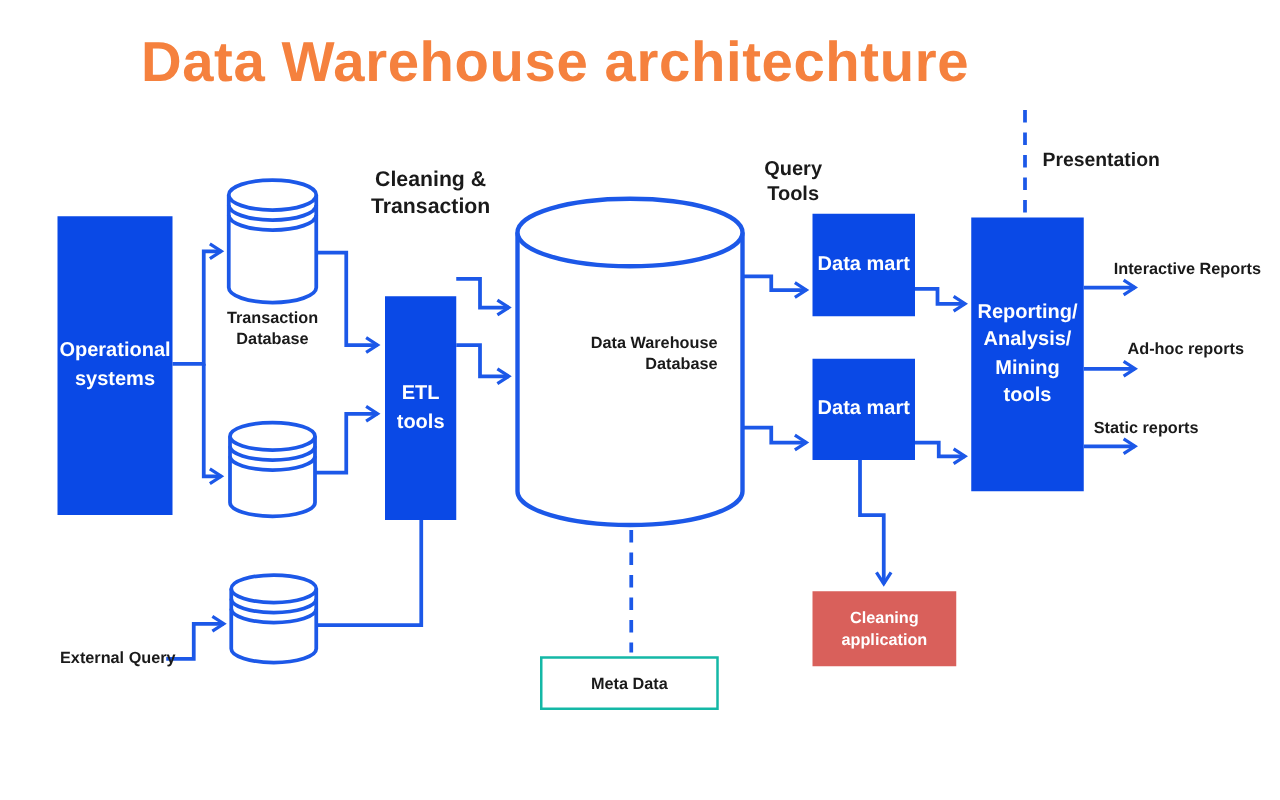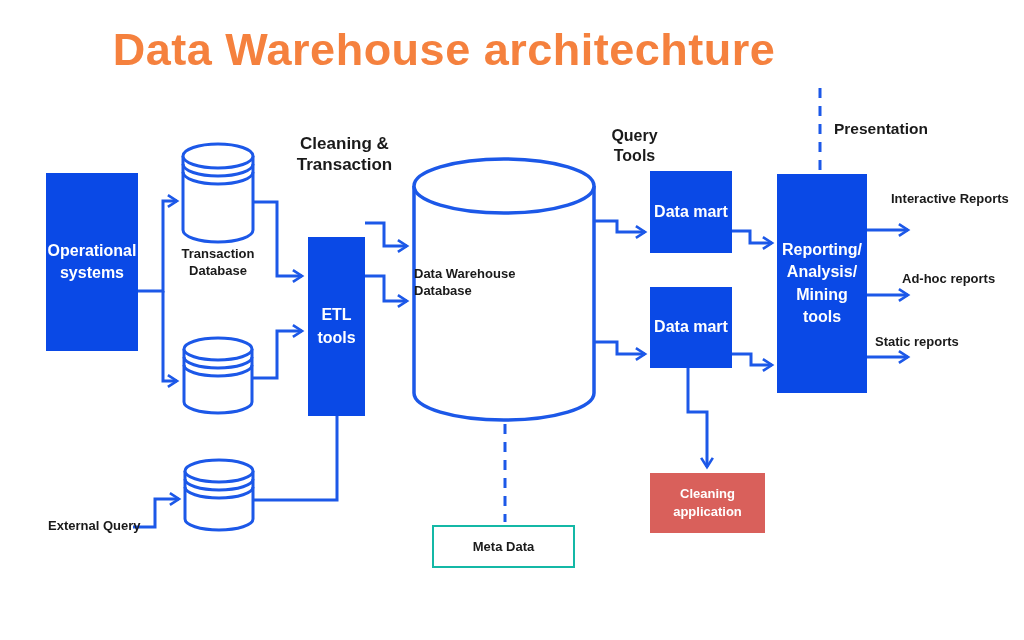--- a/index.html
+++ b/index.html
@@ -90,21 +90,21 @@
     </g>
 
     <g fill="#ffffff" stroke="#1C58E8" stroke-width="3.5">
       <path d="M414,186 V393 A90,27 0 0 0 594,393 V186"></path>
       <ellipse cx="504" cy="186" rx="90" ry="27"></ellipse>
     </g>
   </svg>
 
   <div class="title">Data Warehouse architechture</div>
 
-  <div class="node blue" style="left:46px; top:173px; width:92px; height:178px;">Operational
+  <div class="node blue" style="left:46px; top:173px; width:92px; height:239px;">Operational
 systems</div>
 
   <div class="node blue" style="left:308px; top:193px; width:57px; height:179px;margin-top:44px;">ETL
 tools</div>
 
   <div class="node blue" style="left:650px; top:171px; width:82px; height:82px;">Data mart</div>
 
   <div class="node blue" style="left:650px; top:287px; width:82px; height:81px;">Data mart</div>
 
   <div class="node blue" style="left:777px; top:174px; width:90px; height:219px;">Reporting/
@@ -122,22 +122,22 @@
   <div class="lbl sec" style="left:592px; top:126px; width:85px;">Query
 Tools</div>
 
   <div class="lbl sec" style="left:834px; top:120px; font-size:15.5px;">Presentation</div>
 
   <div class="lbl small" style="left:168px; top:246px; width:100px; text-align:center;">Transaction
 Database</div>
 
   <div class="lbl small" style="left:48px; top:518px;">External Query</div>
 
-  <div class="lbl small" style="left:414px; top:266px; width:160px; text-align:left;">Data Warehouse
+  <div class="lbl small" style="left:414px; top:266px; width:160px; text-align:right;">Data Warehouse
 Database</div>
 
-  <div class="lbl small" style="left:891px; top:191px;">Interactive Reports</div>
+  <div class="lbl small" style="left:891px; top:207px;">Interactive Reports</div>
 
   <div class="lbl small" style="left:902px; top:271px;">Ad-hoc reports</div>
 
   <div class="lbl small" style="left:875px; top:334px;">Static reports</div>
 
 </div>
 
 </body></html>

